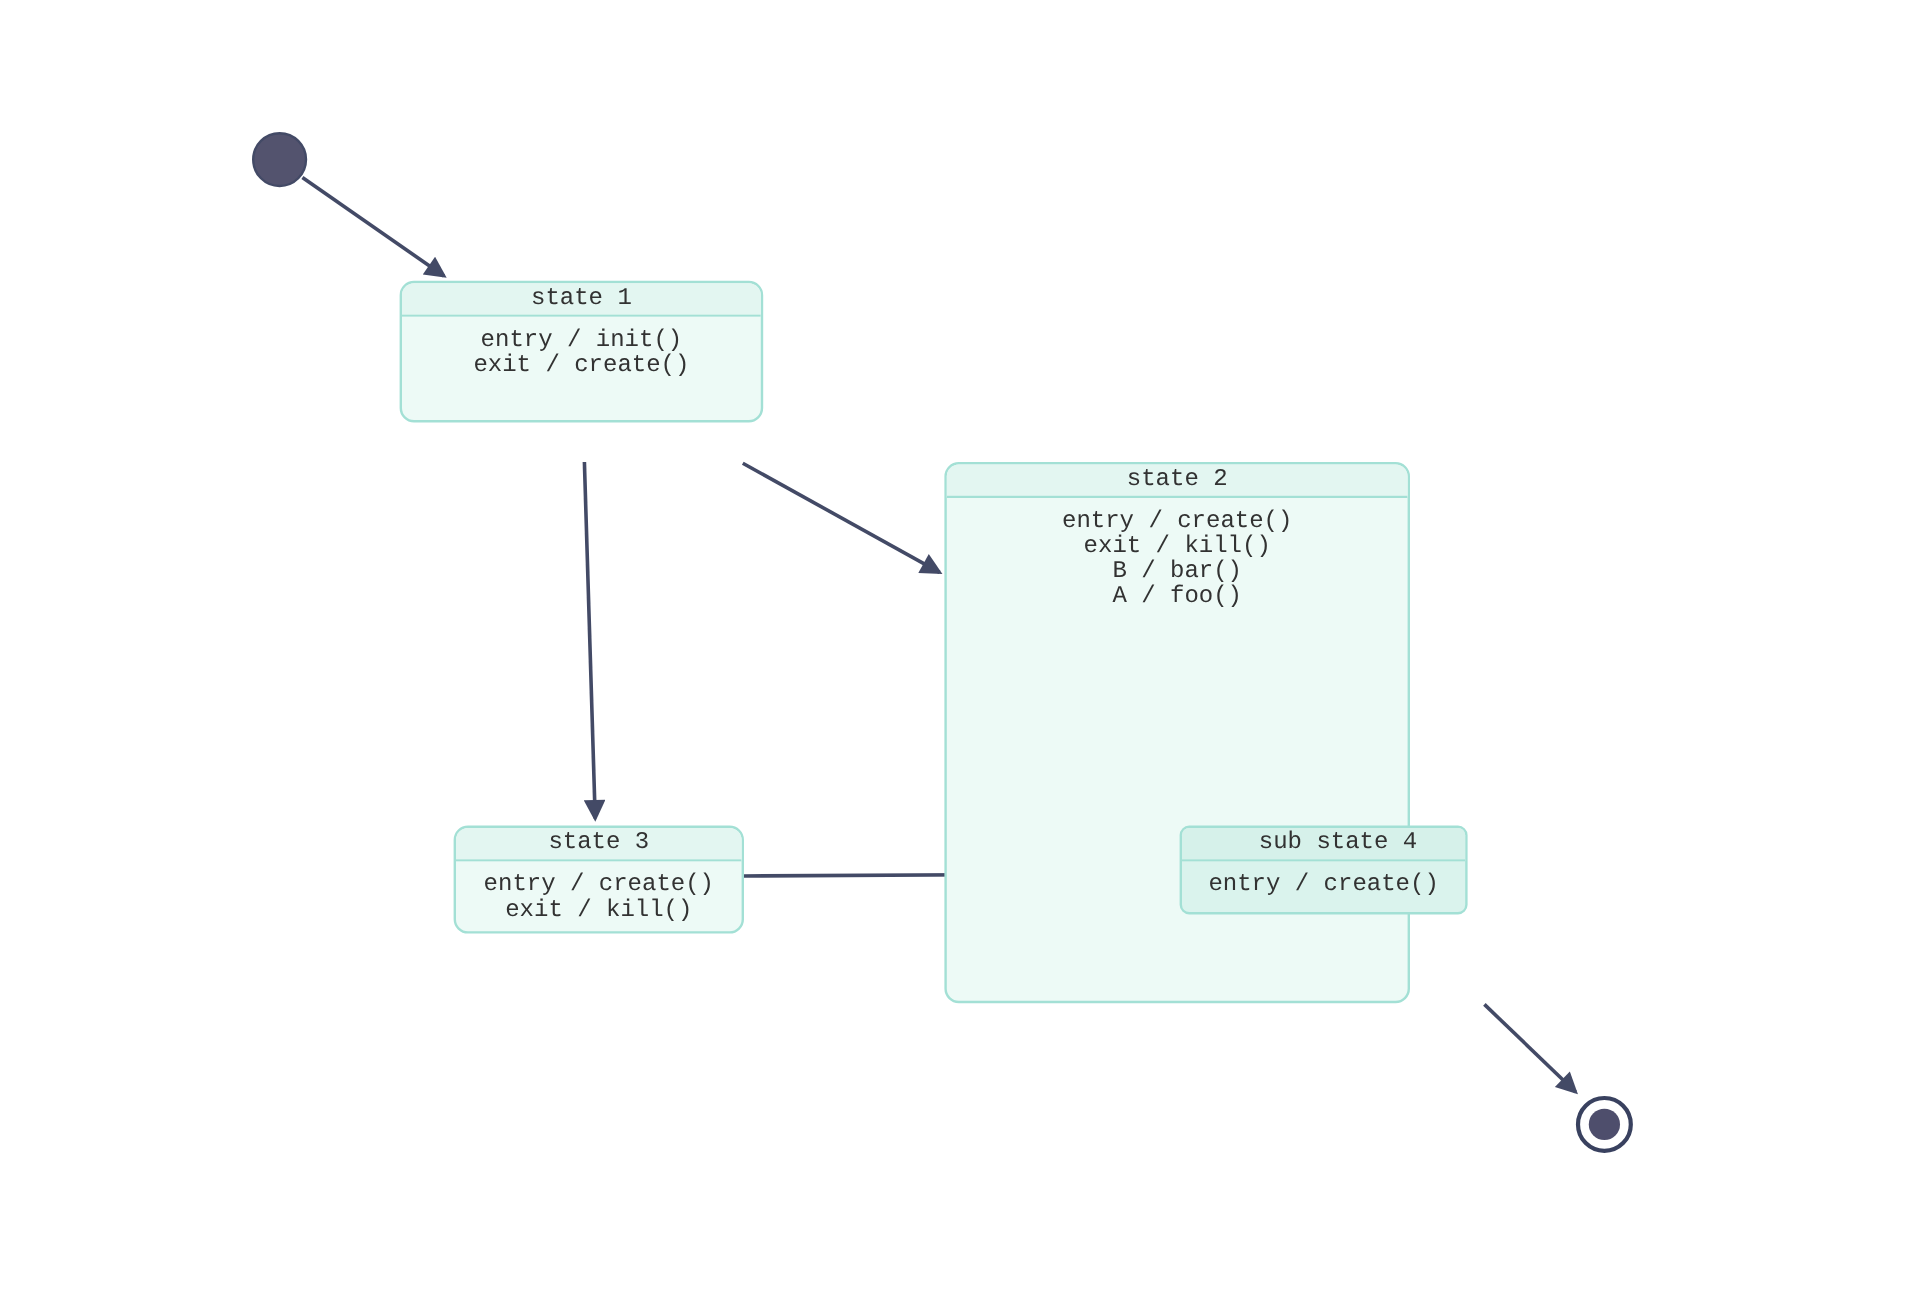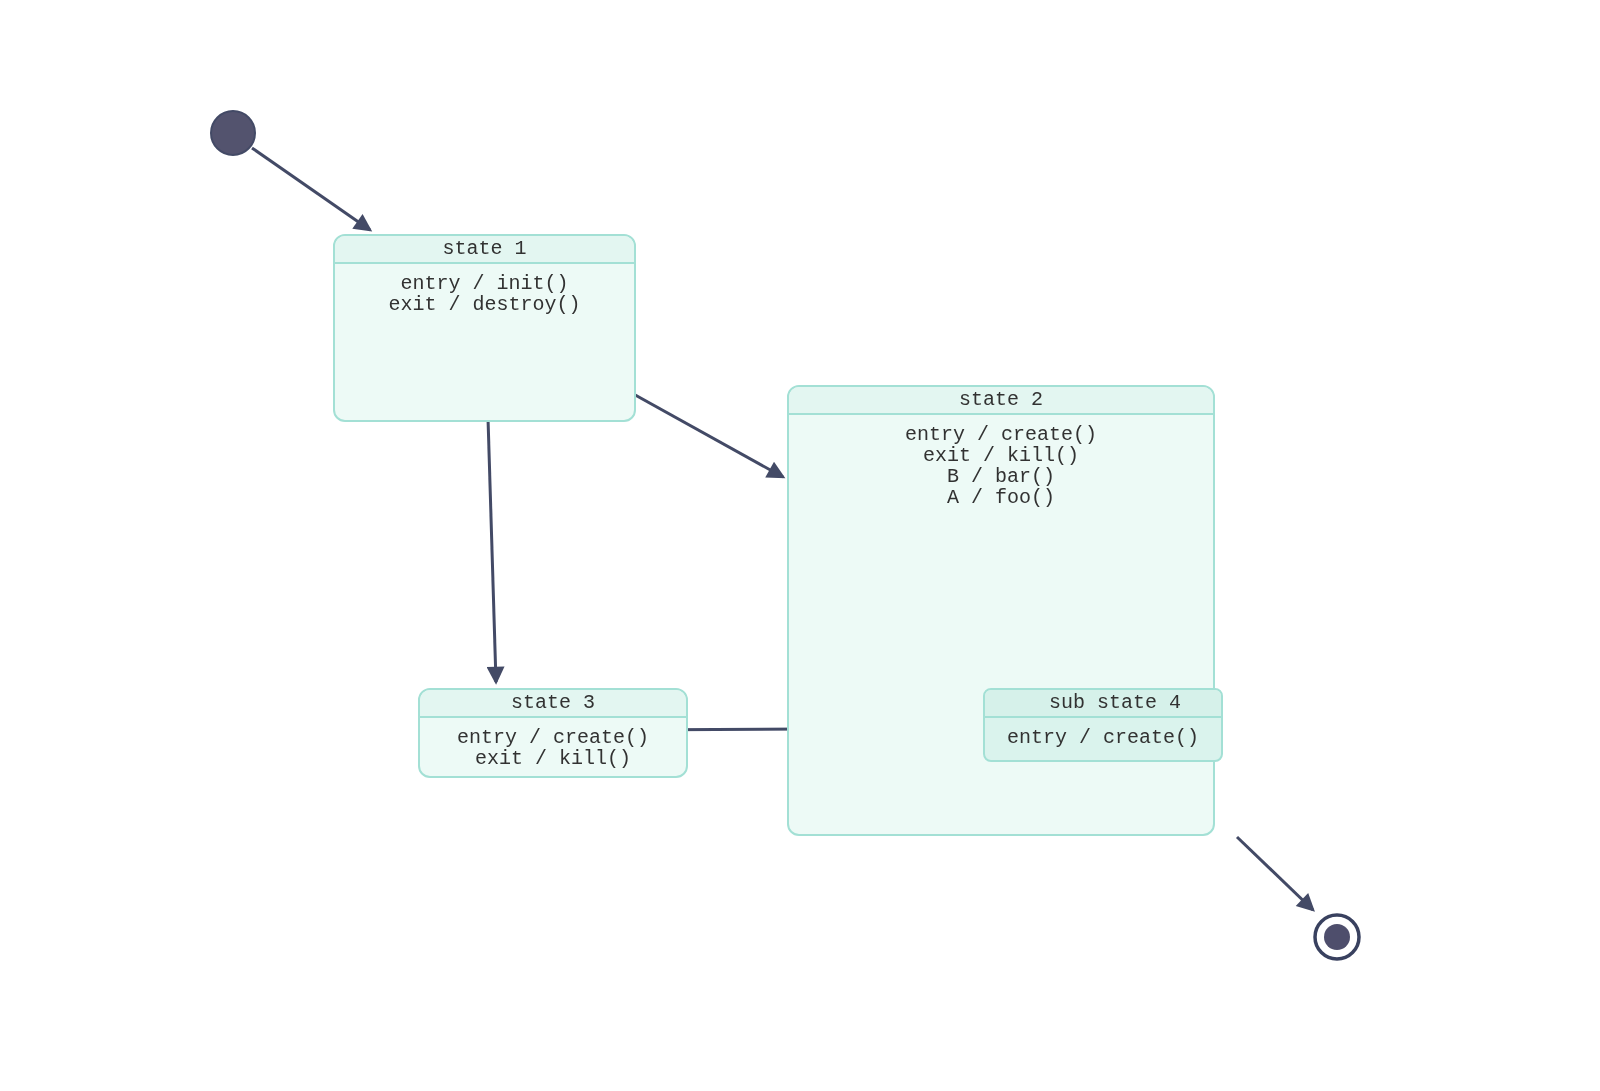--- a/index.html
+++ b/index.html
@@ -104,46 +104,46 @@
     <path class="edge" d="M620,730 L977,728" marker-end="url(#arrowhead)"></path>
 
     <path class="edge" d="M1237,837 L1313,910" marker-end="url(#arrowhead)"></path>
 
     <g>
       <circle class="final-outer" cx="1337" cy="937" r="22"></circle>
       <circle class="final-inner" cx="1337" cy="937" r="13"></circle>
     </g>
   </svg>
 
-  <div class="state" style="left:333px; top:234px; width:303px; height:188px;">
+  <div class="state" style="left:333px; top:234px; width:303px; height:118px;">
     <div class="state-title">state 1</div>
     <div class="state-body">
       <div class="action">entry / init()</div>
-      <div class="action">exit / destroy()</div>
+      <div class="action">exit / create()</div>
     </div>
   </div>
 
-  <div class="state" style="left:787px; top:385px; width:428px; height:451px;">
+  <div class="state" style="left:787px; top:385px; width:388px; height:451px;">
     <div class="state-title">state 2</div>
     <div class="state-body">
       <div class="action">entry / create()</div>
       <div class="action">exit / kill()</div>
       <div class="action">B / bar()</div>
       <div class="action">A / foo()</div>
     </div>
 
     <div class="state substate" style="left:194px; top:301px; width:240px; height:74px;">
       <div class="state-title">sub state 4</div>
       <div class="state-body">
         <div class="action">entry / create()</div>
       </div>
     </div>
   </div>
 
-  <div class="state" style="left:378px; top:688px; width:270px; height:90px;margin-left:40px;">
+  <div class="state" style="left:378px; top:688px; width:242px; height:90px;">
     <div class="state-title">state 3</div>
     <div class="state-body">
       <div class="action">entry / create()</div>
       <div class="action">exit / kill()</div>
     </div>
   </div>
 
 </div>
 
 </body></html>

